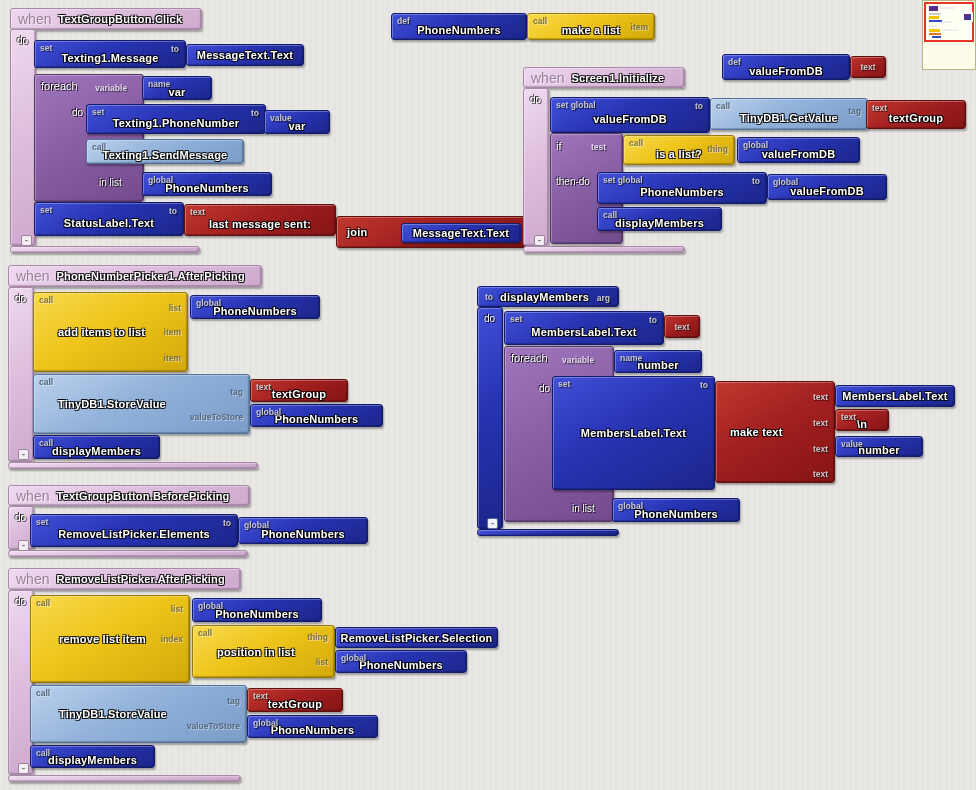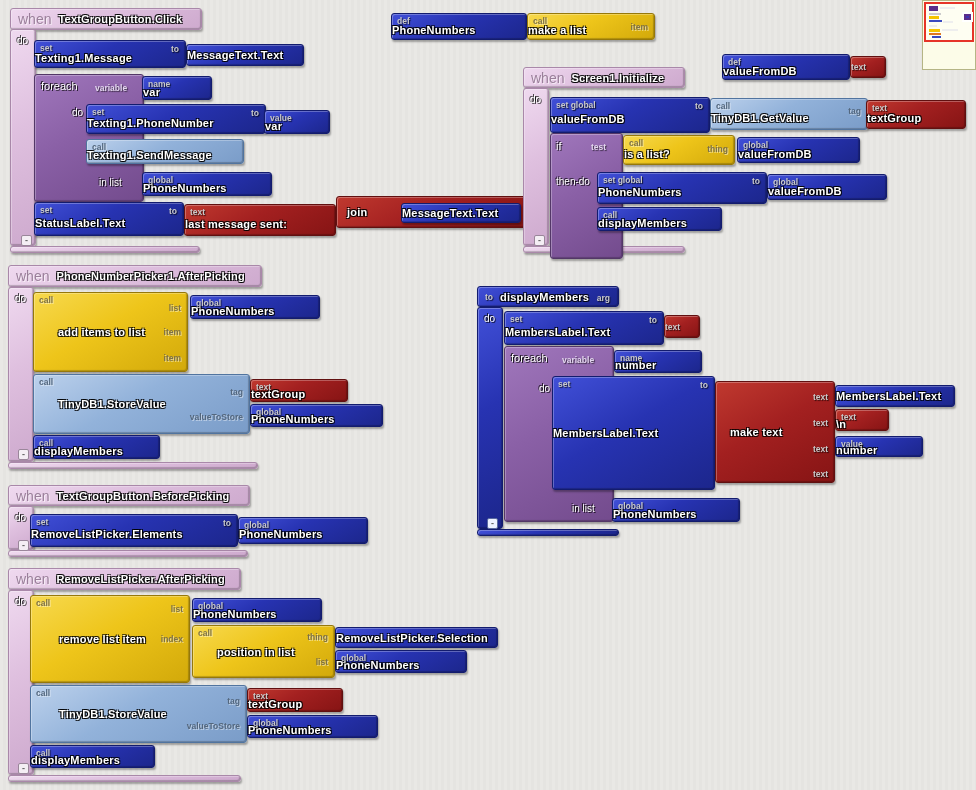--- a/index.html
+++ b/index.html
@@ -1,21 +1,21 @@
 <!DOCTYPE html>
 <html><head>
 <meta charset="utf-8">
 <style>
   html,body{margin:0;padding:0}
   #canvas{position:relative;width:976px;height:790px;overflow:hidden;
     background:repeating-linear-gradient(90deg,#e9e8e5 0 3px,#e5e4e1 3px 6px);
     font-family:"Liberation Sans",sans-serif}
   .p{position:absolute;box-sizing:border-box;border-radius:3px;
      box-shadow:1px 2px 2px rgba(0,0,0,.32), inset 1px 1px 0 rgba(255,255,255,.28), inset -1px -1px 1px rgba(0,0,0,.22)}
-  .b{display:flex;align-items:center;}
+  .b{display:flex;align-items:center;justify-content:center}
   .blue  {background:linear-gradient(150deg,#4150d8,#2733b2 45%,#1c268c);border:1px solid #131c6e}
   .lblue {background:linear-gradient(150deg,#bcd1ec,#92b2da 45%,#7a9cc8);border:1px solid #51749f}
   .yellow{background:linear-gradient(150deg,#f7d94e,#eec51a 45%,#d2a90a);border:1px solid #96780a}
   .red   {background:linear-gradient(150deg,#c0392f,#a32020 45%,#861414);border:1px solid #611010}
   .purple{background:linear-gradient(150deg,#a077bc,#8a60a6 45%,#734b8d);border:1px solid #533767}
   .pink  {background:linear-gradient(150deg,#efd9ef,#dfc0df 45%,#ceaace);border:1px solid #a988a9}
   .lbl{font-weight:bold;font-size:11px;color:#fff;letter-spacing:.2px;white-space:nowrap;
        text-shadow:-1px -1px 0 rgba(0,0,0,.85),1px -1px 0 rgba(0,0,0,.85),-1px 1px 0 rgba(0,0,0,.85),1px 1px 0 rgba(0,0,0,.85)}
   .kw{position:absolute;font-weight:bold;font-size:8.5px;white-space:nowrap}
   .kwl{color:#c9c9c9;text-shadow:1px 1px 1px rgba(0,0,0,.7)}
@@ -86,21 +86,21 @@
   </div>
   <div class="p b blue kwtop" style="left:34px;top:202px;width:150px;height:34px">
     <span class="kw kwl tl">set</span>
     <span class="lbl">StatusLabel.Text</span>
     <span class="kw kwl tr">to</span>
   </div>
   <div class="p b red kwtop" style="left:184px;top:204px;width:152px;height:32px">
     <span class="kw kwl tl">text</span>
     <span class="lbl">last message sent:</span>
   </div>
-  <div class="p red" style="left:336px;top:196px;width:192px;height:32px">
+  <div class="p red" style="left:336px;top:216px;width:192px;height:32px">
     <span class="lbl" style="position:absolute;left:10px;top:9px">join</span>
     <div class="p b blue" style="right:6px;top:6px;width:120px;height:20px">
       <span class="lbl">MessageText.Text</span>
     </div>
   </div>
 
   <div class="p b blue kwtop" style="left:391px;top:13px;width:136px;height:27px">
     <span class="kw kwl tl">def</span>
     <span class="lbl">PhoneNumbers</span>
   </div>
@@ -135,21 +135,21 @@
   </div>
   <div class="p b lblue kwtop" style="left:710px;top:98px;width:158px;height:32px">
     <span class="kw kwb tl">call</span>
     <span class="lbl">TinyDB1.GetValue</span>
     <span class="kw kwb tr" style="top:7px">tag</span>
   </div>
   <div class="p b red kwtop" style="left:866px;top:100px;width:100px;height:29px">
     <span class="kw kwl tl">text</span>
     <span class="lbl">textGroup</span>
   </div>
-  <div class="p purple" style="left:550px;top:133px;width:73px;height:126px">
+  <div class="p purple" style="left:550px;top:133px;width:73px;height:111px">
     <span class="plbl" style="left:5px;top:6px;font-size:11px">if</span>
     <span class="pkw" style="left:40px;top:8px">test</span>
     <span class="plbl" style="left:5px;top:42px">then-do</span>
   </div>
   <div class="p b yellow kwtop" style="left:623px;top:135px;width:112px;height:30px">
     <span class="kw kwd tl">call</span>
     <span class="lbl">is a list?</span>
     <span class="kw kwd tr" style="top:8px">thing</span>
   </div>
   <div class="p b blue kwtop" style="left:737px;top:137px;width:123px;height:26px">

